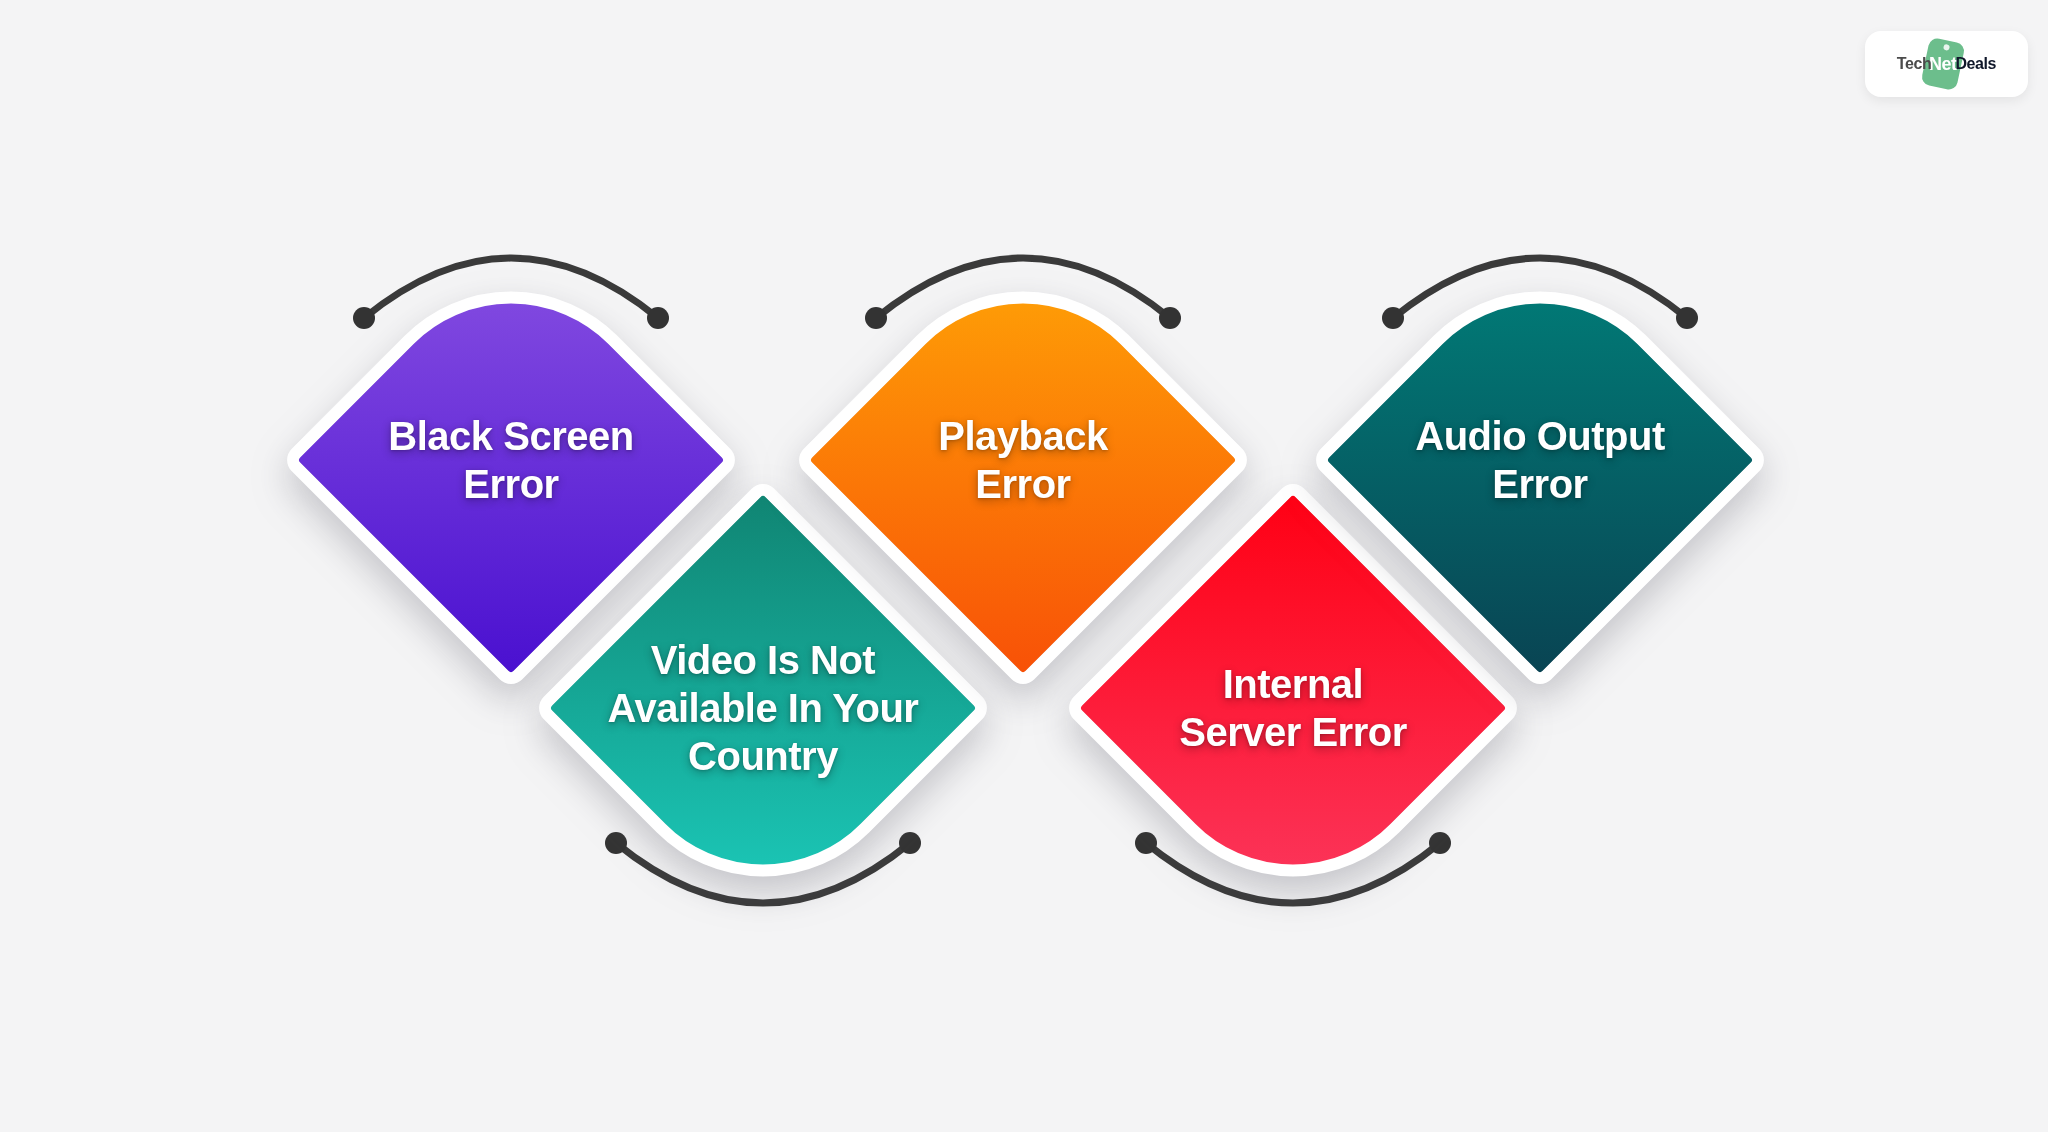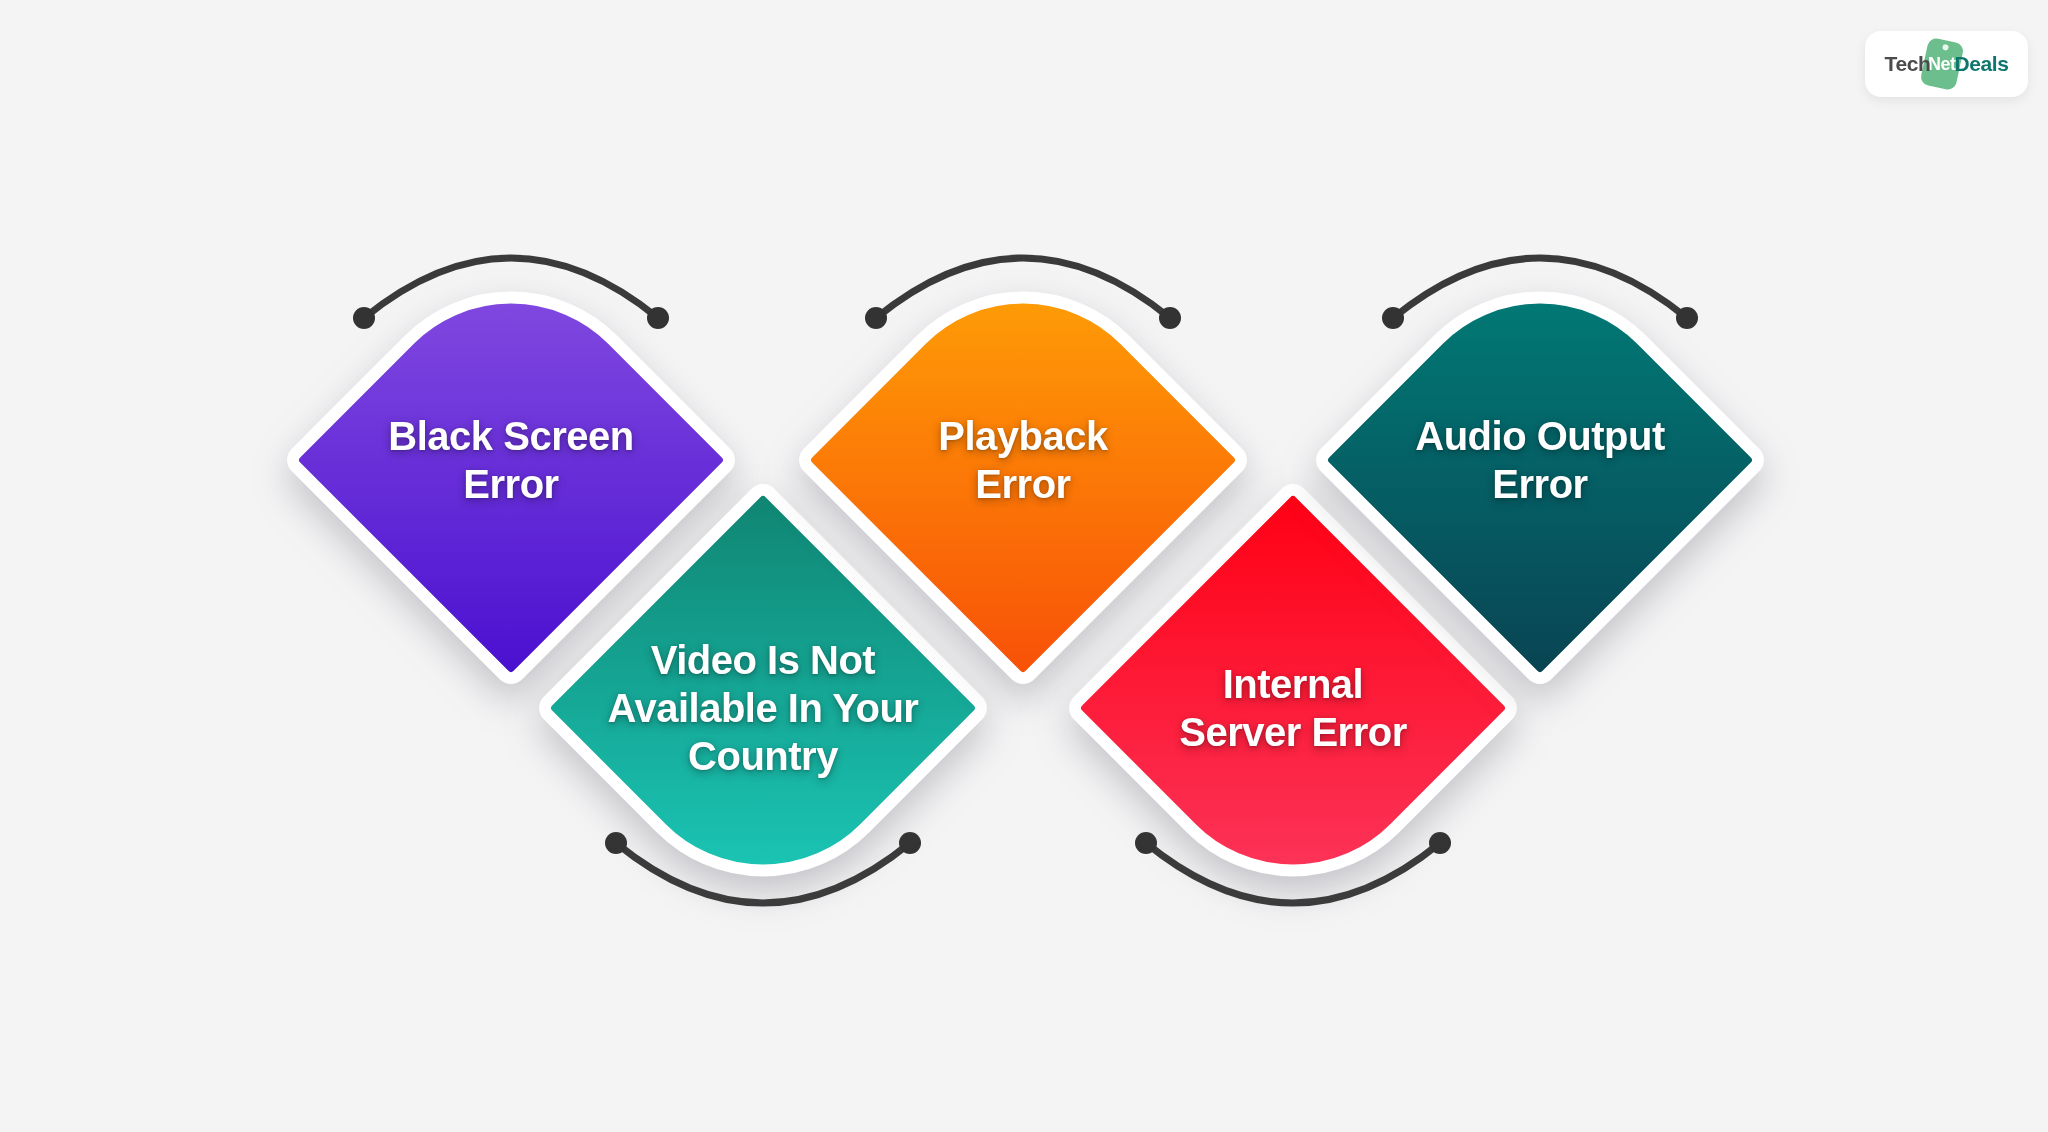--- a/index.html
+++ b/index.html
@@ -62,21 +62,21 @@
   .logo {
     position:absolute;
     left:1865px; top:31px;
     width:163px; height:66px;
     background:#ffffff;
     border-radius:16px;
     box-shadow:0 4px 12px rgba(0,0,0,0.07);
     display:flex; align-items:center; justify-content:center;
   }
   .logo-text {
-    font-size:21px; font-weight:800;
+    font-size:16px; font-weight:800;
     letter-spacing:-0.4px;
     position:relative; z-index:2;
   }
   .logo-tag {
     position:relative;
     width:36px; height:48px;
     margin:0 -6px;
     border-radius:9px;
     transform:rotate(12deg);
     display:flex; align-items:center; justify-content:center;
@@ -172,16 +172,16 @@
       </div>
     </div>
   </div>
 
   <div class="logo">
     <span class="logo-text" style="color: rgb(75, 75, 75);">Tech</span>
     <span class="logo-tag" style="background: rgb(108, 190, 140);">
       <span class="logo-tag-hole"></span>
       <span class="logo-net">Net</span>
     </span>
-    <span class="logo-text" style="color: #0f766e;">Deals</span>
+    <span class="logo-text" style="color: #0f172a;">Deals</span>
   </div>
 
 </div>
 
 </body></html>

